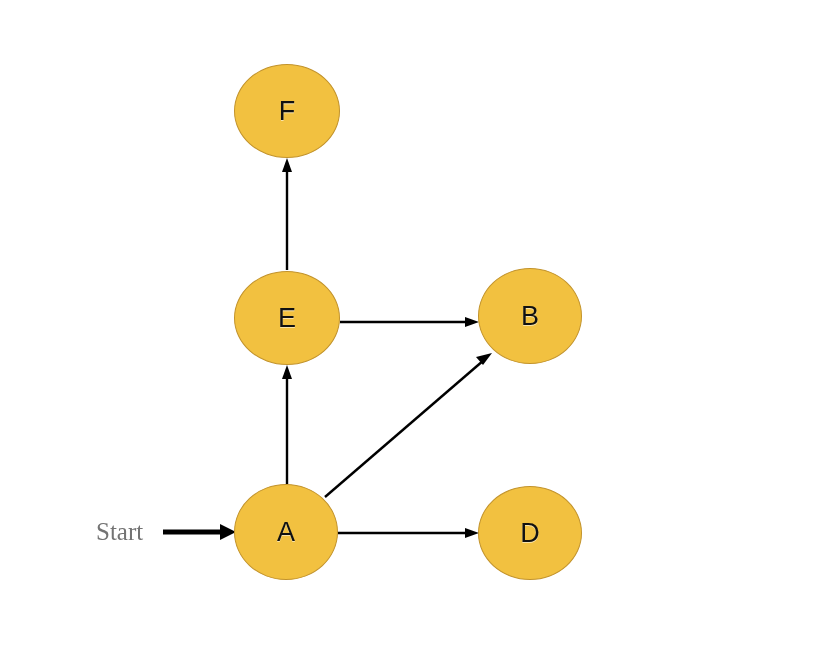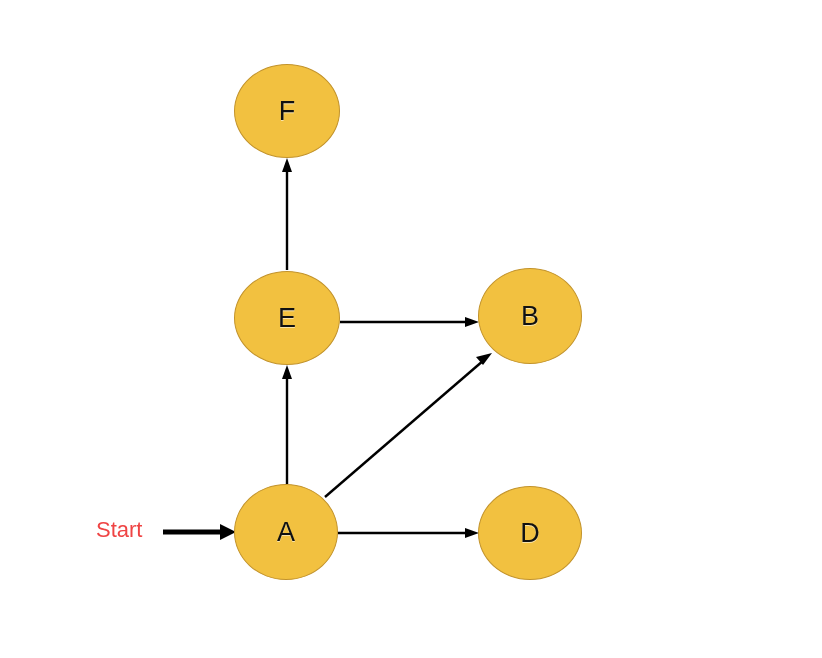--- a/index.html
+++ b/index.html
@@ -39,24 +39,24 @@
   .node-label {
     font-family: "Liberation Sans", sans-serif;
     font-size: 27px;
     line-height: 1;
     color: #111111;
     text-shadow: 0 1px 0 rgba(255,255,255,0.55);
     user-select: none;
   }
   .start-label {
     position: absolute;
-    font-family: Liberation Sans, sans-serif;
-    font-size: 22px;
+    font-family: Liberation Serif, serif;
+    font-size: 25px;
     line-height: 1;
-    color: #ef4444;
+    color: #737373;
     white-space: nowrap;
     z-index: 2;
   }
   .edge-line {
     stroke: #000000;
     fill: none;
   }
   .edge-head {
     fill: #000000;
     stroke: none;

